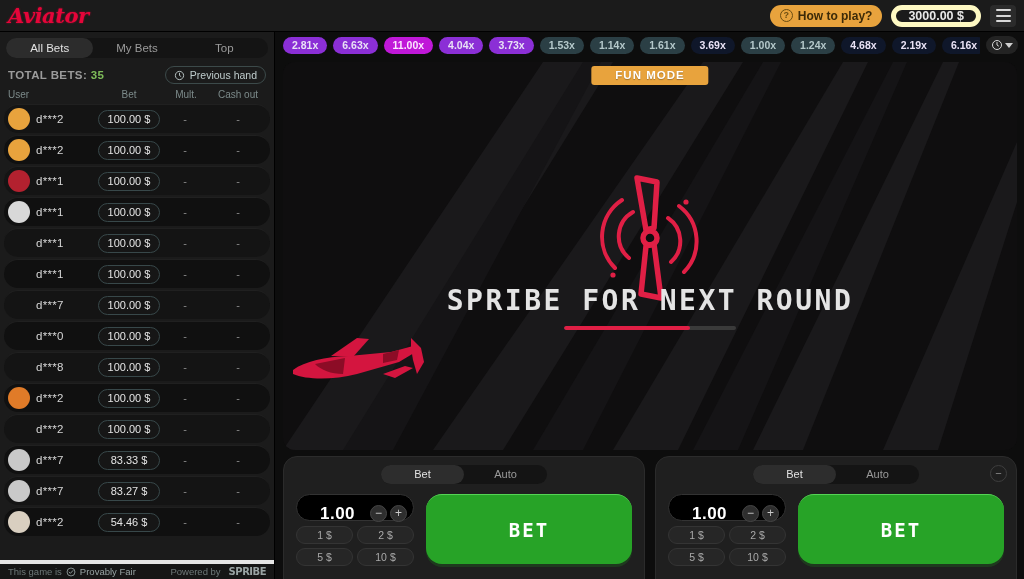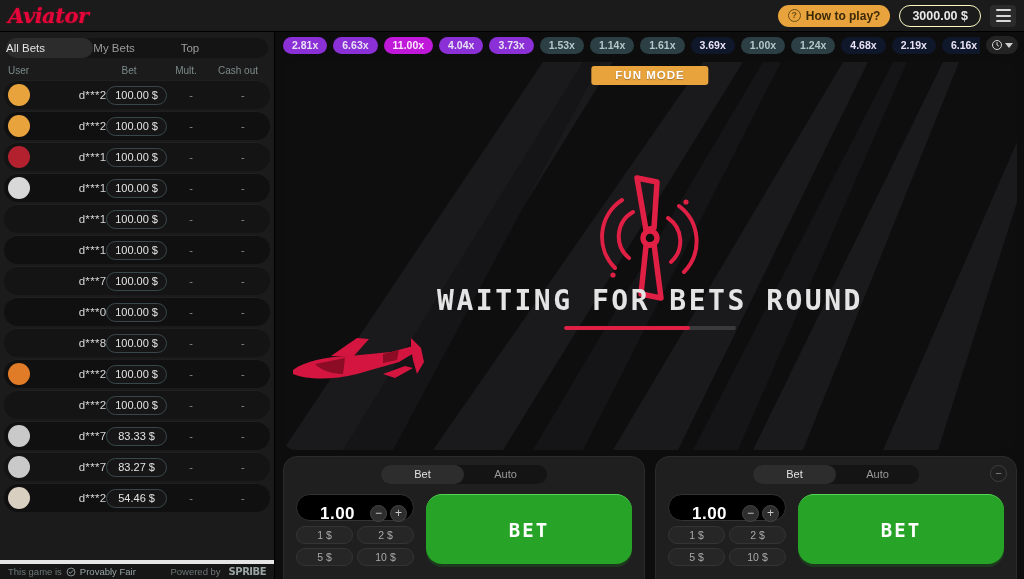--- a/index.html
+++ b/index.html
@@ -31,39 +31,39 @@
     background:#e8a33d; color:#3c2a08;
     border-radius:12px; height:22px; padding:0 10px;
     font-size:12px; font-weight:bold;
   }
   .howto .q {
     width:13px; height:13px; border-radius:50%;
     border:1.3px solid #6b4d12; color:#6b4d12;
     font-size:9px; line-height:11px; text-align:center; font-weight:bold;
   }
   .balance {
-    border:1px solid #fef9c3; border-radius:12px; height:22px;
+    border:5px solid #fef9c3; border-radius:12px; height:22px;
     display:flex; align-items:center; padding:0 12px;
     color:#e8e8e8; font-size:12.5px; font-weight:bold;
   }
   .burger { width:26px; height:22px; display:flex; flex-direction:column; justify-content:center; gap:3.5px; align-items:center; background:#2b2b2b; border-radius:4px;}
   .burger i { display:block; width:15px; height:2px; background:#d8d8d8; border-radius:1px; }
 
   
   .left {
     position:absolute; left:0; top:32px; width:275px; height:547px;
     background:#1b1b1b; border-right:1px solid #000;
     display:flex; flex-direction:column;
   }
   .tabs {
     margin:6px 6px 4px 6px; height:20px;
     background:#141414; border-radius:10px;
     display:flex; align-items:center; position:relative;
   }
-  .tab { flex:1; text-align:left; font-size:11.5px; color:#9b9b9b; line-height:20px; border-radius:10px; }
+  .tab { flex:1; text-align:center; font-size:11.5px; color:#9b9b9b; line-height:20px; border-radius:10px; }
   .tab.active { background:#2c2c2c; color:#e2e2e2; }
 
   .betsheader {
     display:flex; align-items:center; padding:4px 8px 2px 8px; height:24px;
   }
   .totalbets { font-size:11.5px; color:#9b9b9b; font-weight:bold; letter-spacing:.4px; }
   .totalbets b { color:#7fbd5a; font-weight:bold; }
   .prevhand {
     margin-left:auto; display:flex; align-items:center; gap:5px;
     border:1px solid #3c4a4a; border-radius:10px; height:18px; padding:0 8px;
@@ -79,21 +79,21 @@
 
   .rows { flex:1; overflow:hidden; padding:0 4px; }
   .row {
     display:flex; align-items:center; height:29px; margin-bottom:2px;
     border-radius:14px; background:#141414; padding-left:4px;
     border-top:1px solid #202020;
   }
   .row.alt { background:#101010; }
   .avatar { width:22px; height:22px; border-radius:50%; flex:none; overflow:hidden; background:#2a2a2a; }
   .avatar.empty { background:transparent; }
-  .uname { width:62px; margin-left:16px; font-size:11.5px; color:#d6d6d6; letter-spacing:.3px;text-align:right; }
+  .uname { width:62px; margin-left:6px; font-size:11.5px; color:#d6d6d6; letter-spacing:.3px; }
   .betpill {
     width:62px; height:19px; border:1px solid #38484a; border-radius:10px;
     display:flex; align-items:center; justify-content:center;
     font-size:11px; color:#e4e4e4; background:#161616;
   }
   .mult { width:50px; text-align:center; font-size:11px; color:#8b8b8b; }
   .cash { width:56px; text-align:center; font-size:11px; color:#8b8b8b; }
 
   .leftfooter {
     height:19px; background:#161616; border-top:4px solid #e5e5e5;
@@ -216,20 +216,33 @@
   </div>
 
   <div class="left">
 
     <div class="tabs">
       <div class="tab active">All Bets</div>
       <div class="tab">My Bets</div>
       <div class="tab">Top</div>
     </div>
 
+    <div class="betsheader">
+      <div class="totalbets">
+        <span>TOTAL BETS:</span>
+        <b>35</b>
+      </div>
+      <div class="prevhand">
+        <svg class="clocksvg" width="11" height="11" viewBox="0 0 24 24">
+          <circle cx="12" cy="12" r="9" fill="none" stroke="#bfcccc" stroke-width="2"></circle>
+          <path d="M12 7v5l3 2" fill="none" stroke="#bfcccc" stroke-width="2" stroke-linecap="round"></path>
+        </svg>
+        <span>Previous hand</span>
+      </div>
+    </div>
 
     <div class="cols">
       <div class="c-user">User</div>
       <div class="c-bet">Bet</div>
       <div class="c-mult">Mult.</div>
       <div class="c-cash">Cash out</div>
     </div>
 
     <div class="rows" id="bet-rows">
         <div class="row">
@@ -398,21 +411,21 @@
           <circle cx="59" cy="66" r="7" fill="none"></circle>
           <path d="M31 28 A44 44 0 0 0 24 96" stroke-width="4"></path>
           <path d="M42 40 A28 28 0 0 0 38 86" stroke-width="4"></path>
           <path d="M88 34 A44 44 0 0 1 93 100" stroke-width="4"></path>
           <path d="M77 46 A28 28 0 0 1 80 90" stroke-width="4"></path>
         </g>
         <circle cx="22" cy="103" r="2.6" fill="#e01f45"></circle>
         <circle cx="95" cy="30" r="2.6" fill="#e01f45"></circle>
       </svg>
 
-      <div class="waittext">WAITING FOR BETS ROUND</div>
+      <div class="waittext">SPRIBE FOR NEXT ROUND</div>
 
       <div class="progress">
         <i id="progress-fill" style="width: 73%; background: rgb(224, 31, 69);"></i>
       </div>
 
       <svg class="plane" width="140" height="62" viewBox="0 0 140 62">
         <g fill="#d4153f">
           <path d="M6 40 C18 31 38 27 62 26 L104 22 L126 16 L132 20 L112 32 L70 44 C46 50 20 50 6 44 Z"></path>
           <path d="M44 26 L70 8 L82 9 L66 27 Z"></path>
           <path d="M96 44 L118 36 L126 38 L108 48 Z"></path>

